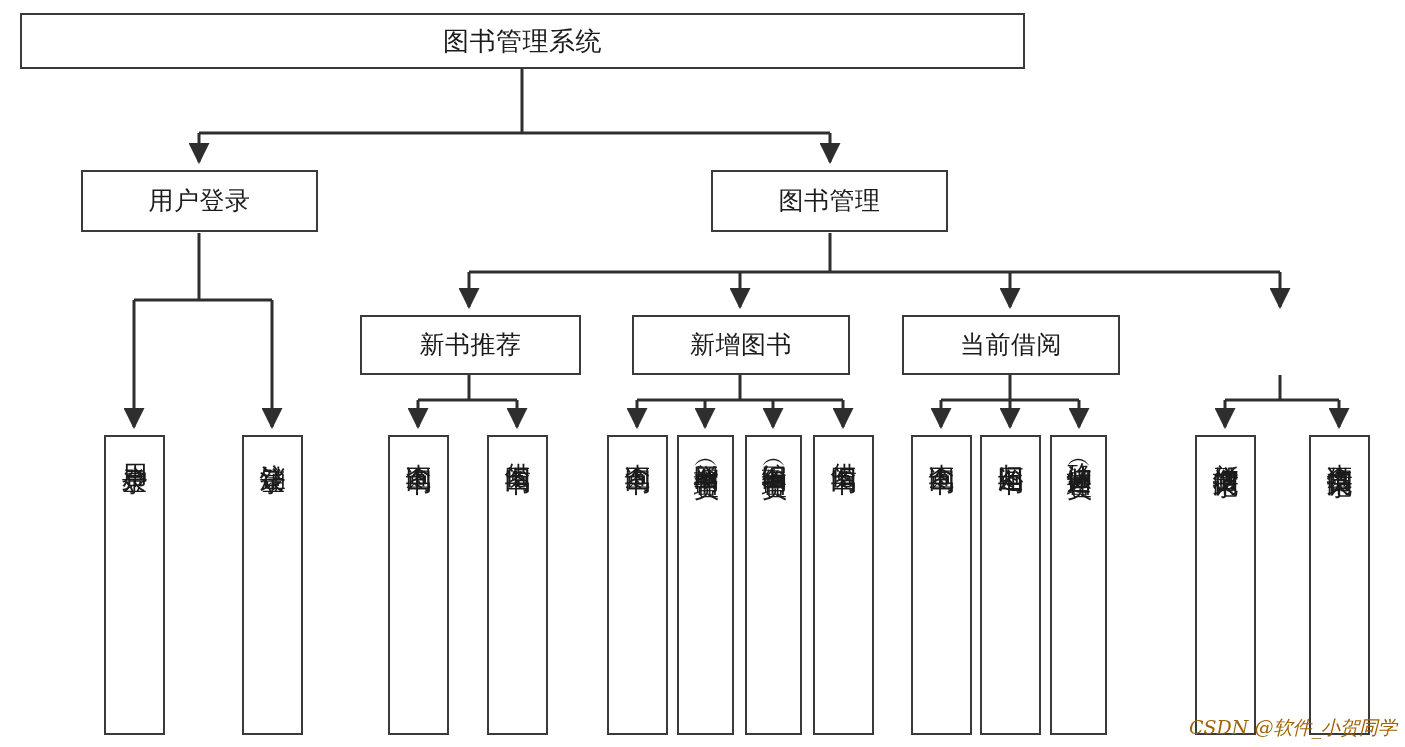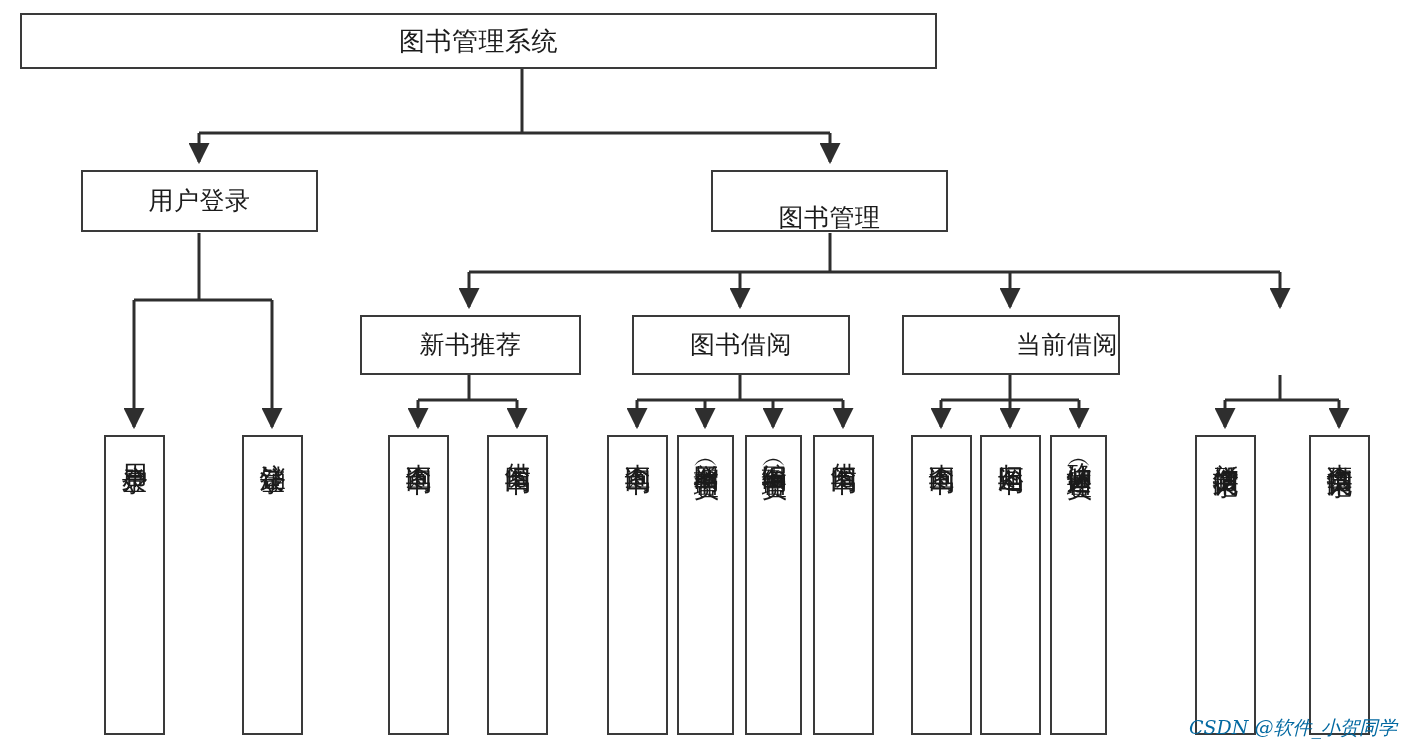--- a/index.html
+++ b/index.html
@@ -65,21 +65,21 @@
     text-align: center;
   }
   .node.v.tall .node-label {
     font-size: 25px;
   }
   #watermark {
     position: absolute;
     right: 8px;
     bottom: 6px;
     font-size: 19px;
-    color: #0369a1;
+    color: #a16207;
     font-family: "DejaVu Serif", "Liberation Serif", serif;
     font-style: italic;
     white-space: nowrap;
     user-select: none;
   }
 </style>
 </head>
 <body>
 
 <div id="diagram-root">
@@ -127,38 +127,38 @@
       <path d="M 1010 400 L 1010 427" marker-end="url(#arrow)"></path>
       <path d="M 1079 400 L 1079 427" marker-end="url(#arrow)"></path>
 
       <path d="M 1280 375 L 1280 400"></path>
       <path d="M 1225 400 L 1339 400"></path>
       <path d="M 1225 400 L 1225 427" marker-end="url(#arrow)"></path>
       <path d="M 1339 400 L 1339 427" marker-end="url(#arrow)"></path>
     </g>
   </svg>
 
-  <div class="node h root" style="left:20px; top:13px; width:917px; height:56px;">
+  <div class="node h root" style="left:20px; top:13px; width:1005px; height:56px;">
     <span class="node-label">图书管理系统</span>
   </div>
 
   <div class="node h" style="left:81px; top:170px; width:237px; height:62px;">
     <span class="node-label">用户登录</span>
   </div>
-  <div class="node h" style="left:711px; top:170px; width:237px; height:62px;align-items:flex-end;">
+  <div class="node h" style="left:711px; top:170px; width:237px; height:62px;">
     <span class="node-label">图书管理</span>
   </div>
 
   <div class="node h" style="left:360px; top:315px; width:221px; height:60px;">
     <span class="node-label">新书推荐</span>
   </div>
   <div class="node h" style="left:632px; top:315px; width:218px; height:60px;">
-    <span class="node-label">图书借阅</span>
-  </div>
-  <div class="node h" style="left:902px; top:315px; width:218px; height:60px;justify-content:flex-end;">
+    <span class="node-label">新增图书</span>
+  </div>
+  <div class="node h" style="left:902px; top:315px; width:218px; height:60px;">
     <span class="node-label">当前借阅</span>
   </div>
 
   <div class="node v" style="left:104px; top:435px; width:61px; height:300px;">
     <span class="node-label">用户登录</span>
   </div>
   <div class="node v" style="left:242px; top:435px; width:61px; height:300px;">
     <span class="node-label">注销登录</span>
   </div>
 

